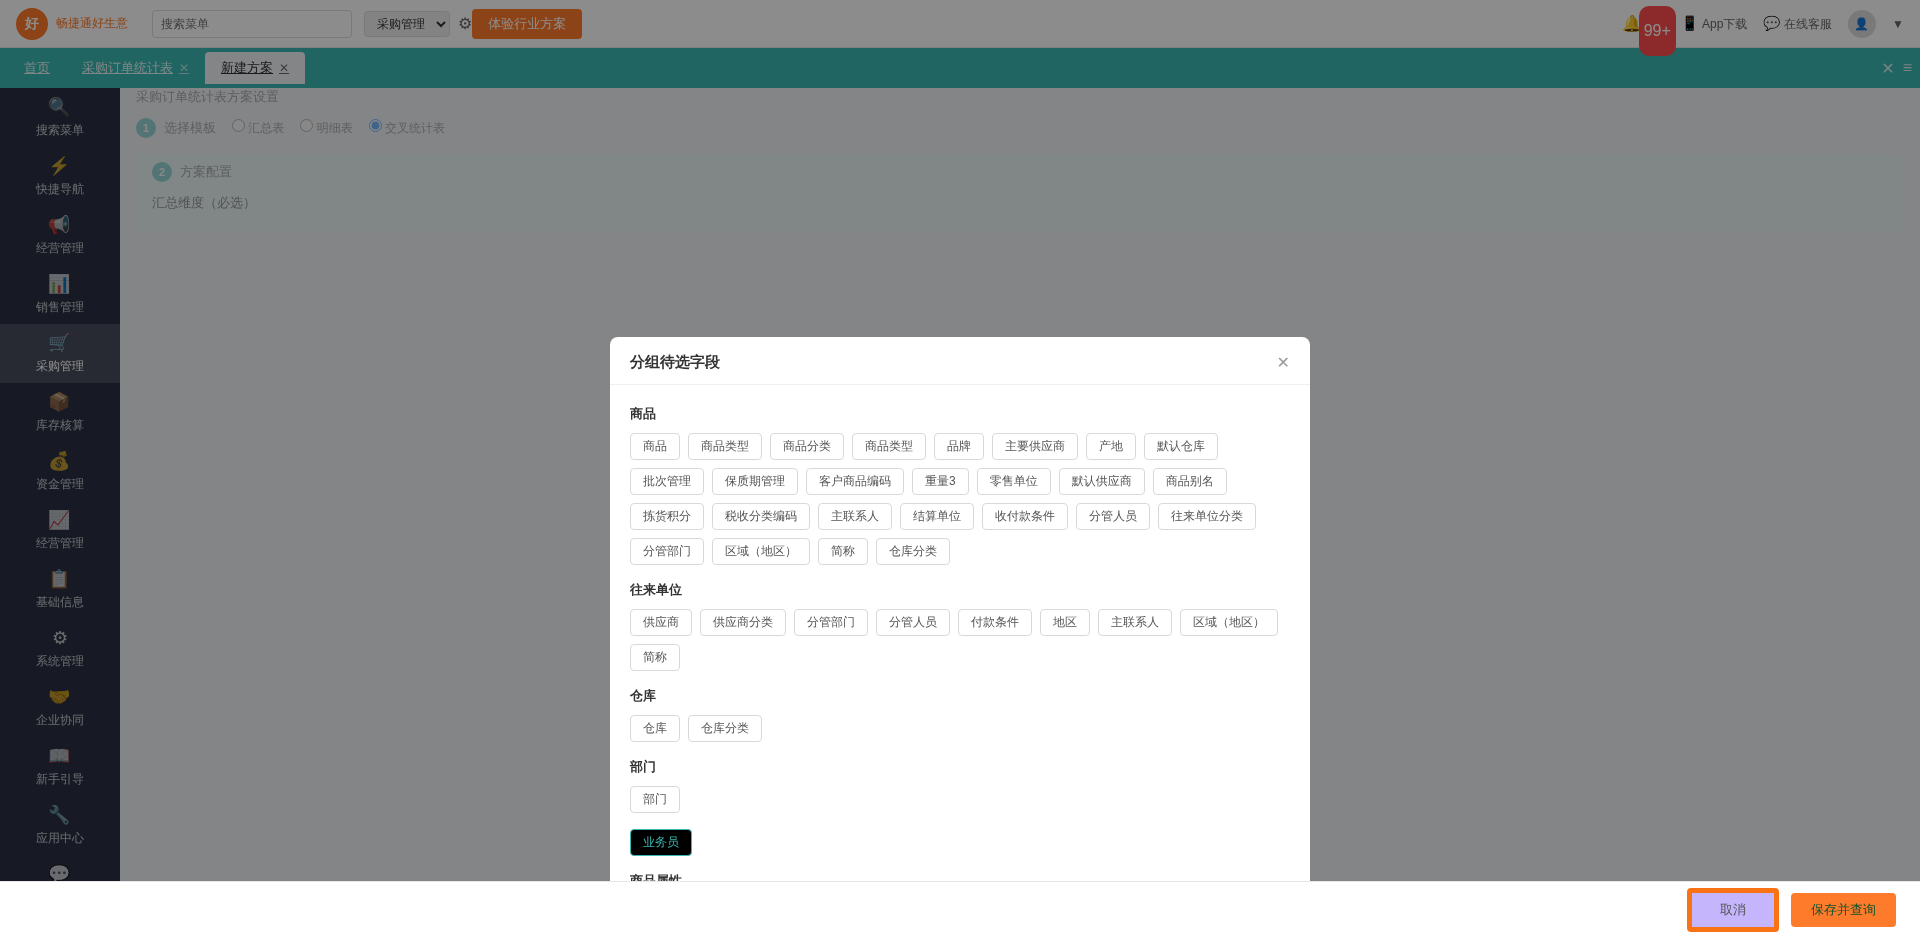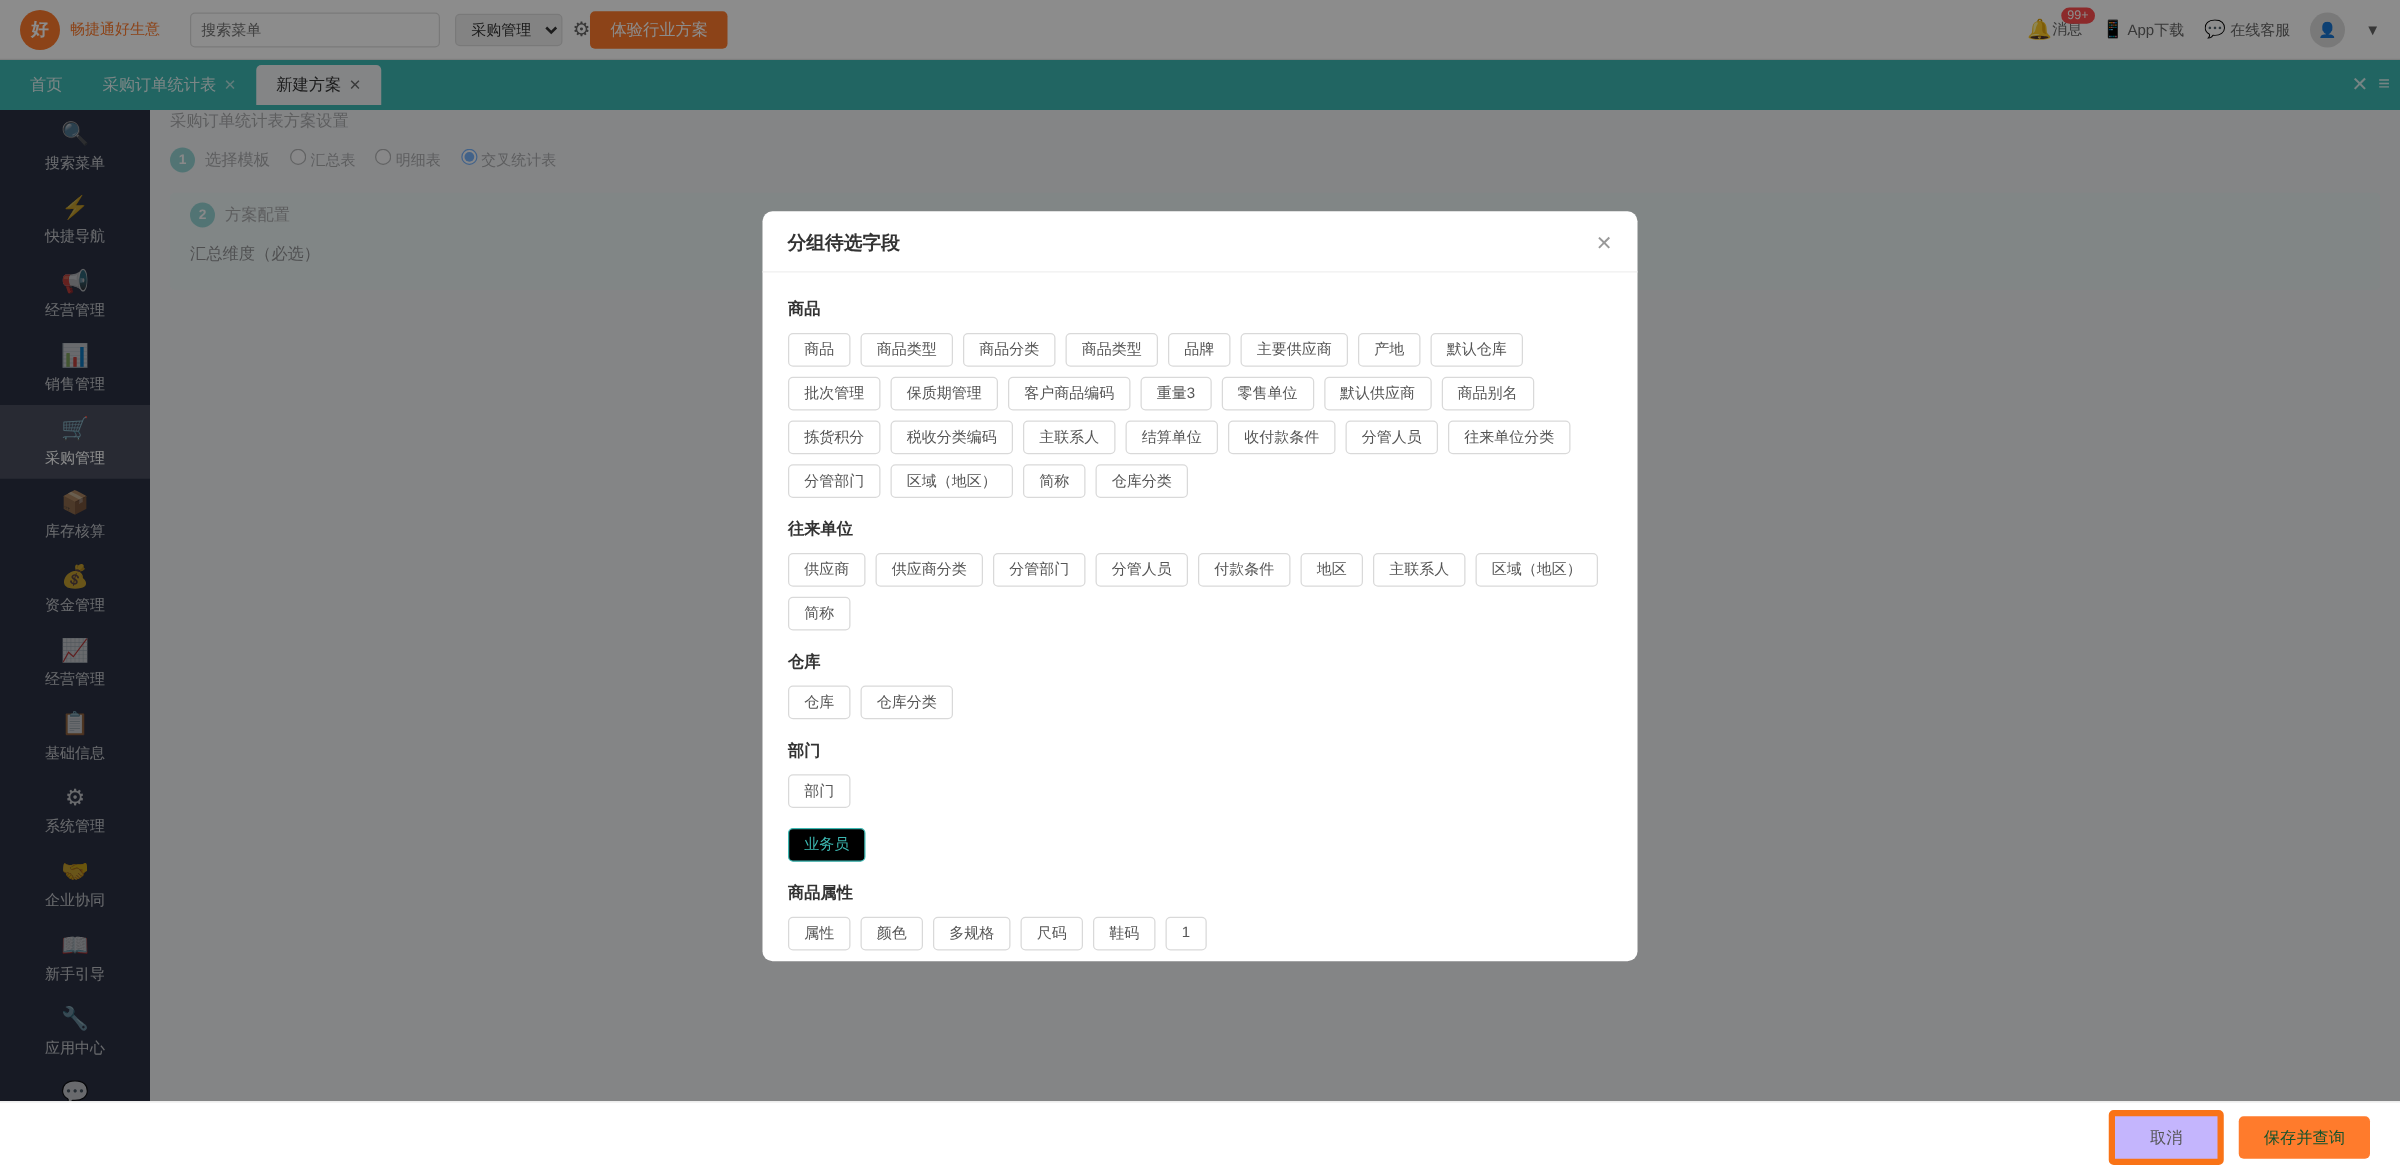--- a/index.html
+++ b/index.html
@@ -64,22 +64,22 @@
       font-size: 12px;
       color: #666;
     }
     .badge-wrap { position: relative; display: inline-flex; align-items: center; }
     .badge {
       position: absolute;
       top: -8px; right: -10px;
       background: #ff4d4f;
       color: white;
       border-radius: 10px;
-      font-size: 10px;
-      padding: 1px 5px;
+      font-size: 16px;
+      padding: 16px 5px;
       min-width: 18px;
       text-align: left;
     }
 
     
     .tab-bar {
       height: 40px;
       background: #3cb8b2;
       display: flex;
       align-items: center;
@@ -90,20 +90,21 @@
     .tab-item {
       height: 32px;
       display: flex;
       align-items: center;
       padding: 0 16px;
       cursor: pointer;
       color: rgba(255,255,255,0.85);
       font-size: 13px;
       border-radius: 4px 4px 0 0;
       gap: 6px;
+      text-decoration: underline;
     }
     .tab-item.active {
       background: #f0f2f5;
       color: #333;
     }
     .tab-close {
       font-size: 12px;
       opacity: 0.7;
     }
     .tab-bar-right {
@@ -151,21 +152,21 @@
       min-height: calc(100vh - 88px);
     }
 
     
     .overlay {
       position: fixed;
       top: 0; left: 0; right: 0; bottom: 0;
       background: rgba(0,0,0,0.45);
       z-index: 200;
       display: flex;
-      align-items: center;
+      align-items: flex-end;
       justify-content: center;
     }
 
     
     .dialog {
       background: white;
       border-radius: 8px;
       width: 700px;
       max-height: 600px;
       display: flex;

